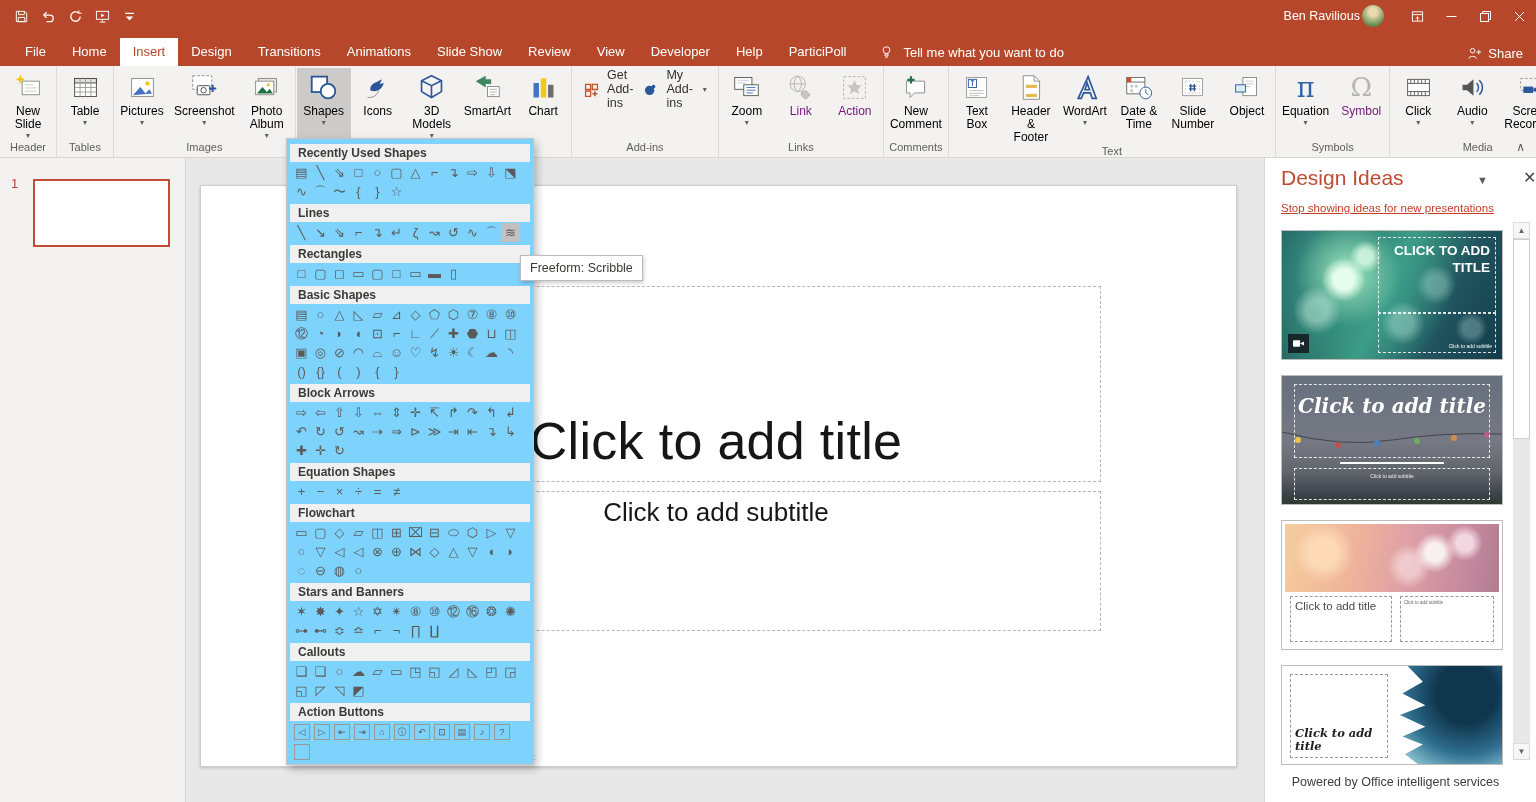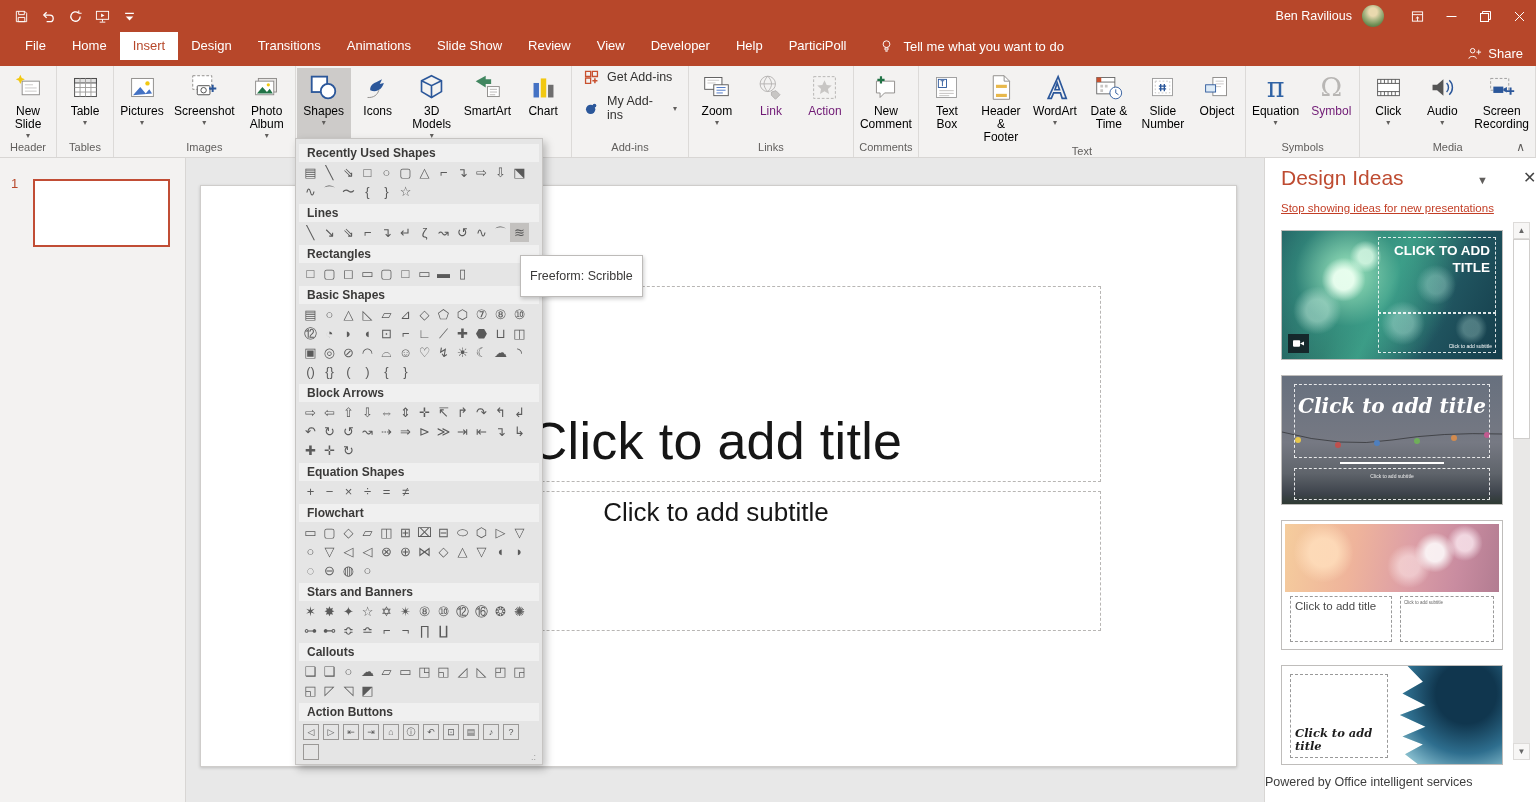--- a/index.html
+++ b/index.html
@@ -7,49 +7,49 @@
        font-family:"Liberation Sans",sans-serif;background:#fff;-webkit-font-smoothing:antialiased}
   svg{display:block}
 
   
   .titlebar{height:32px;background:#B7472A;color:#fff;display:flex;align-items:center;position:relative}
   .qat{display:flex;gap:11px;padding-left:13px;align-items:center;z-index:2}
   .qicon{width:16px;height:16px;display:flex;align-items:center;justify-content:center}
   .qicon svg{width:15px;height:15px}
   .tb-title{position:absolute;left:0;right:0;text-align:center;font-size:12.5px;color:#fff}
   .tb-right{margin-left:auto;display:flex;align-items:center;gap:0;z-index:2}
-  .tb-user{font-size:12.5px;margin-right:10px}
+  .tb-user{font-size:12.5px;margin-right:2px}
   .avatar{width:22px;height:22px;border-radius:50%;margin-right:16px;
           background:radial-gradient(circle at 50% 32%,#E9D9AE 22%,#A9B583 45%,#6E8F55 70%,#3F5E38)}
   .winbtn{width:34px;height:32px;display:flex;align-items:center;justify-content:center}
   .winbtn svg{width:13px;height:13px}
 
   
-  .tabbar{height:34px;background:#B7472A;display:flex;align-items:flex-start;color:#fff;position:relative}
+  .tabbar{height:34px;background:#B7472A;display:flex;align-items:flex-end;color:#fff;position:relative}
   .tabs{display:flex;align-items:flex-end;padding-left:12px}
   .tab{padding:0 13px;font-size:13px;height:28px;line-height:28px;white-space:nowrap}
   .tab.active{background:#fff;color:#B7472A}
   .tellme{display:flex;align-items:center;gap:9px;font-size:13px;margin-left:20px;height:28px}
   .tellme svg{width:15px;height:15px}
   .share{position:absolute;right:13px;bottom:5px;display:flex;gap:6px;font-size:13px;align-items:center}
   .share svg{width:15px;height:15px}
 
   
   .ribbon{height:92px;background:#F3F2F1;border-bottom:1px solid #D8D6D4;display:flex;position:relative;box-sizing:border-box}
   .rgroup{display:flex;flex-direction:column;border-right:1px solid #DCDAD8;padding:2px 1px 0}
   .rrow{display:flex;flex:1;align-items:stretch;justify-content:center}
   .glabel{font-size:11px;color:#605E5C;text-align:center;height:17px;line-height:15px}
   .rbtn{display:flex;flex-direction:column;align-items:center;padding:4px 5px 0;min-width:44px}
   .ric{width:30px;height:30px;display:flex;align-items:center;justify-content:center}
   .ric svg{width:29px;height:29px}
   .rlab{font-size:12px;color:#000000;text-align:center;line-height:13px;margin-top:3px;white-space:pre-line}
   .rbtn.pressed{background:#CDCBC9}
   .rbtn.disabled .rlab{color:#701a75}
   .caret{font-size:8px;color:#605E5C;margin-top:1px;line-height:8px}
-  .rrow.stackcol{flex-direction:column;justify-content:flex-start;gap:9px;padding:0 10px;align-items:flex-start}
+  .rrow.stackcol{flex-direction:row;justify-content:space-between;gap:9px;padding:0 10px;align-items:flex-start}
   .sbtn{display:flex;align-items:center;gap:7px;font-size:12.5px;color:#323130}
   .sic{width:17px;height:17px;display:inline-flex}
   .sic svg{width:17px;height:17px}
   .caret2{font-size:8px;color:#605E5C;margin-left:3px}
   .collapse{position:absolute;right:11px;bottom:3px;color:#605E5C;font-size:12px}
 
   
   .main{position:absolute;top:158px;left:0;right:0;bottom:0;display:flex}
   .thumbs{width:186px;background:#F3F2F1;border-right:1px solid #D8D6D4;position:relative;box-sizing:border-box}
   .slide-num{position:absolute;left:11px;top:18px;font-size:13px;color:#B7472A}
@@ -57,32 +57,32 @@
   .canvas{flex:1;background:#E8E8E8;position:relative}
   .slide{position:absolute;left:14px;top:27px;width:1035px;height:580px;background:#fff;
          border:1px solid #CFCDCB;box-shadow:0 1px 3px rgba(0,0,0,.18)}
   .ph{position:absolute;border:1px dashed #B8B6B4;box-sizing:border-box}
   .ph-title{left:130px;top:100px;width:770px;height:196px;display:flex;align-items:flex-end;justify-content:center;padding-bottom:10px}
   .ph-title span{font-size:52px;color:#161616;letter-spacing:.3px}
   .ph-sub{left:130px;top:305px;width:770px;height:140px;display:flex;justify-content:center;padding-top:5px}
   .ph-sub span{font-size:26px;color:#161616}
 
   
-  .shapes-menu{position:absolute;left:295px;top:138px;width:248px;height:627px;background:#e5e5e5;
+  .shapes-menu{position:absolute;left:286px;top:138px;width:248px;height:627px;background:#7dd3fc;
                border:1px solid #C6C4C2;box-shadow:3px 4px 8px rgba(0,0,0,.25);z-index:50;
                padding:2px 0;box-sizing:border-box;overflow:hidden}
   .sm-h{background:#F0F0F0;font-size:12px;font-weight:bold;color:#3B3A39;padding:2px 8px;margin:3px 3px 1px}
   .sm-grid{display:flex;flex-wrap:wrap;padding:0 5px}
   .sm-cell{width:19px;height:19px;display:flex;align-items:center;justify-content:center;font-size:13px;color:#5A5A5A}
   .sm-cell.hl{background:#C3C1BF}
   .sm-cell.boxed{border:1px solid #9A9896;width:14px;height:14px;margin:2px;font-size:9px}
   .grip{position:absolute;right:3px;bottom:0;font-size:9px;color:#999}
 
   .tooltip{position:absolute;left:520px;top:255px;background:#fff;border:1px solid #BDBBB9;
-           box-shadow:1px 2px 4px rgba(0,0,0,.2);font-size:12.5px;color:#3B3A39;padding:13px 9px;z-index:60;white-space:nowrap}
+           box-shadow:1px 2px 4px rgba(0,0,0,.2);font-size:12.5px;color:#3B3A39;padding:5px 9px;z-index:60;white-space:nowrap}
 
   
   .design{width:272px;background:#fff;border-left:1px solid #D8D6D4;position:relative;box-sizing:border-box}
   .d-title{position:absolute;left:16px;top:8px;font-size:21px;color:#BE4B31}
   .d-caret{position:absolute;left:212px;top:16px;color:#605E5C;font-size:11px}
   .d-close{position:absolute;left:258px;top:10px;color:#444;font-size:16px}
   .d-link{position:absolute;left:16px;top:44px;font-size:11.5px;color:#C33E26;text-decoration:underline}
   .d-list{position:absolute;left:16px;top:72px;width:222px}
   .d-thumb{width:222px;height:130px;border:1px solid #BFBDBB;margin-bottom:15px;position:relative;overflow:hidden;box-sizing:border-box}
   .db{position:absolute;border:1px dashed rgba(255,255,255,.85);box-sizing:border-box}
@@ -130,21 +130,21 @@
   .t-ink .ttl{position:absolute;left:8px;top:8px;width:98px;height:84px;border:1px dashed #999;
               display:flex;align-items:flex-end;font-family:"DejaVu Serif",serif;font-weight:bold;font-style:italic;
               font-size:11.5px;color:#1d1d1d;padding:4px;box-sizing:border-box;line-height:13px}
 
   .d-sb{position:absolute;right:6px;top:64px;bottom:42px;width:17px}
   .d-sb .arrow{position:absolute;left:0;width:17px;height:17px;background:#F7F6F5;border:1px solid #DDDBD9;
                color:#666;font-size:8px;display:flex;align-items:center;justify-content:center;box-sizing:border-box}
   .d-sb .up{top:0}.d-sb .down{bottom:0}
   .d-sb .track{position:absolute;left:0;top:17px;bottom:17px;width:17px;background:#E9E8E7;box-sizing:border-box}
   .d-sb .sthumb{position:absolute;left:0;top:17px;height:200px;width:17px;background:#fff;border:1px solid #D0CECC;box-sizing:border-box}
-  .d-footer{position:absolute;left:0;right:10px;top:617px;text-align:left;font-size:12.5px;color:#3d3d3d}
+  .d-footer{position:absolute;left:0;right:10px;top:617px;text-align:center;font-size:12.5px;color:#3d3d3d}
 </style>
 </head>
 <body>
 
 <div class="titlebar">
   <div class="qat">
     <span class="qicon">
         <svg viewBox="0 0 16 16" fill="none" stroke="#fff">
           <path d="M2.5 2.5h9l2 2v9h-11z"></path>
           <path d="M5 2.5V6h6V2.5M4.5 9h7v4.5h-7z"></path>

